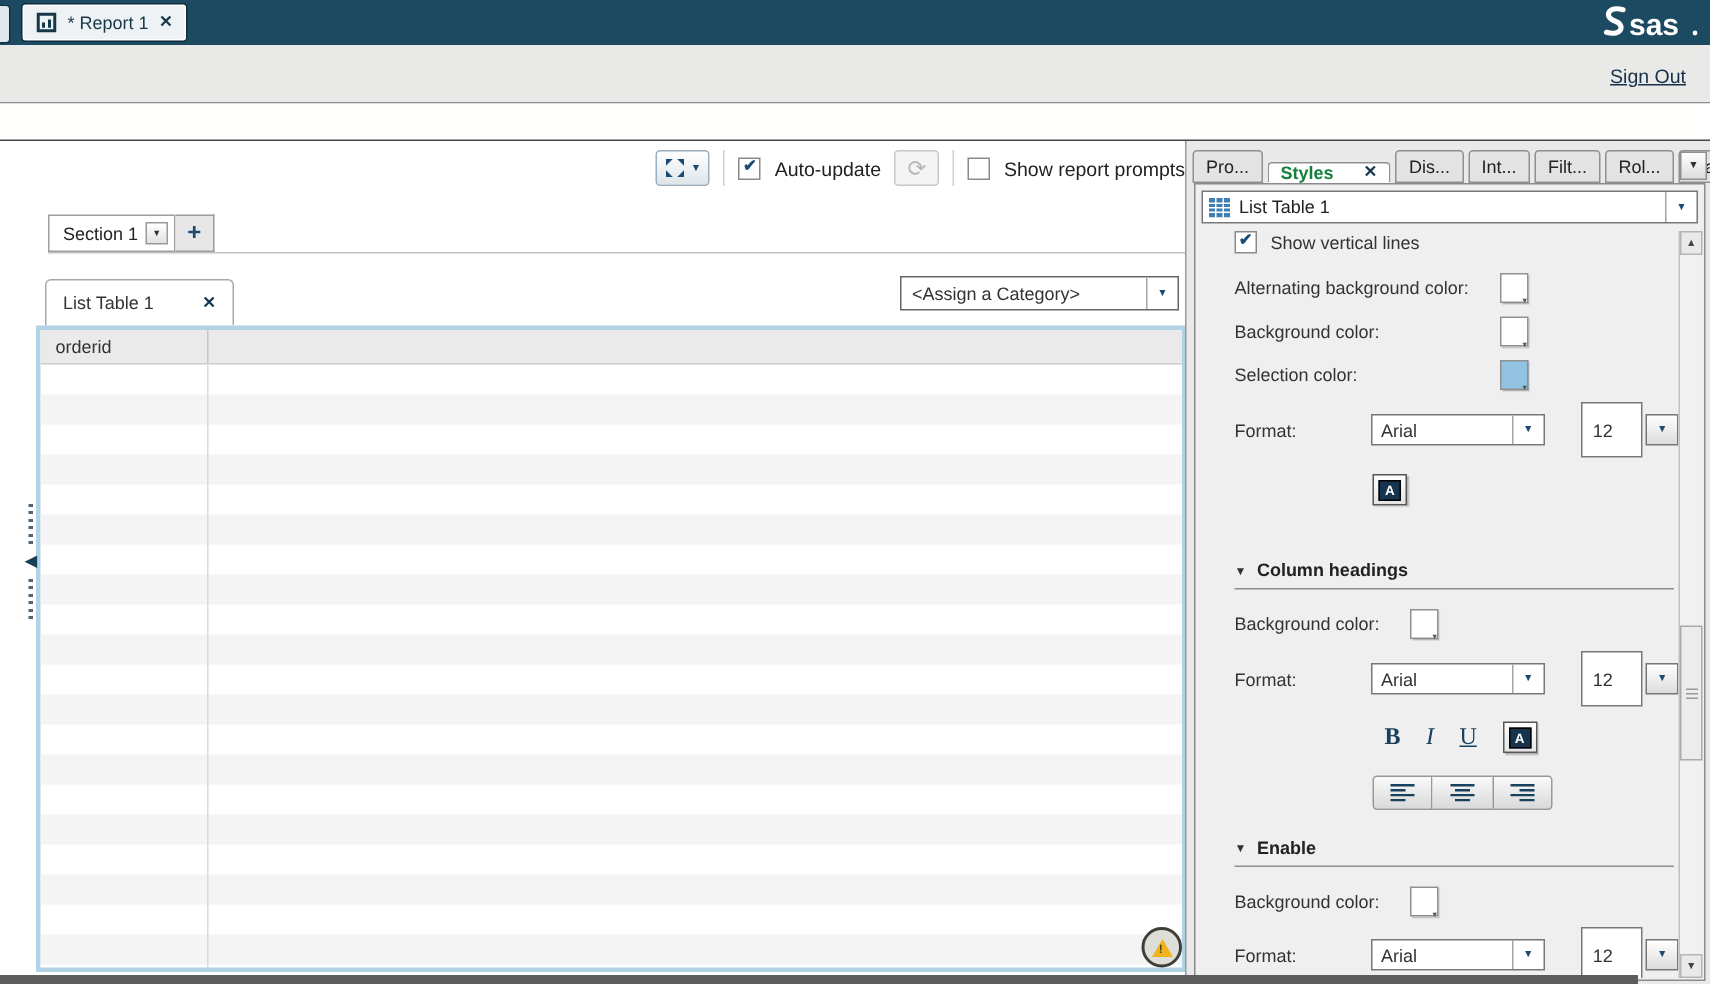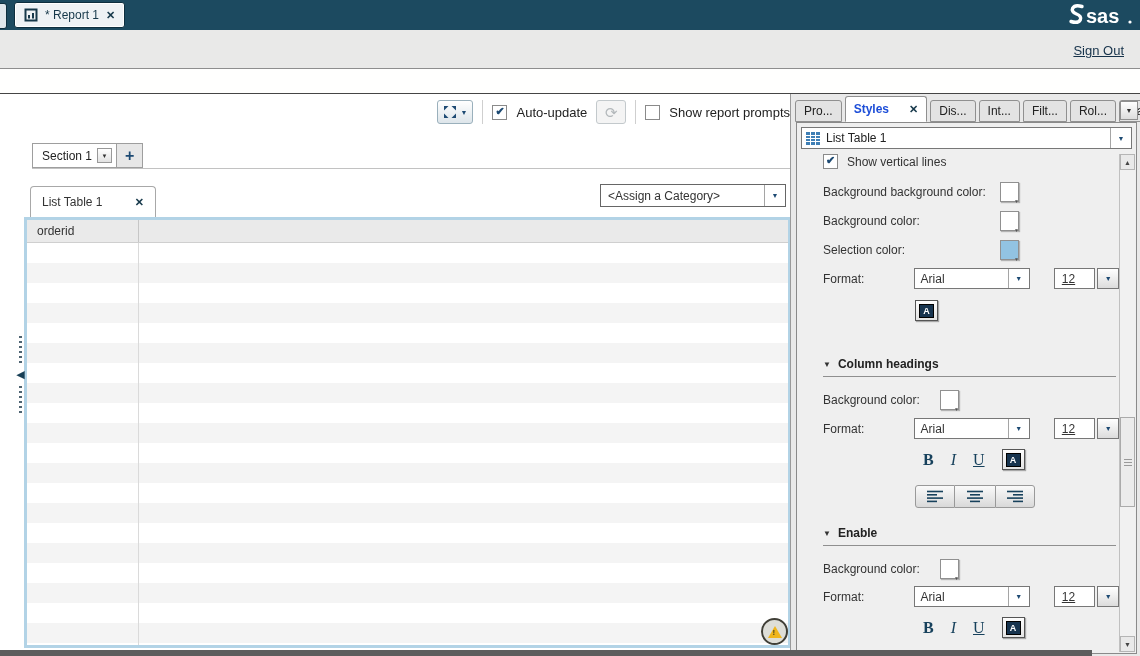--- a/index.html
+++ b/index.html
@@ -66,39 +66,39 @@
   .edge-handle.left { left:0; }
   .edge-handle.right { left:781px; }
   .dots { width:3px; height:27px; background:repeating-linear-gradient(to bottom,#4e6472 0 2px, transparent 2px 5px); }
   .edge-tri { color:#173f56; font-size:11px; line-height:1; cursor:pointer; }
   .edge-tri.l::after { content:"◀"; }
   .edge-tri.r::after { content:"▶"; }
   
   .right-panel { position:absolute; left:790px; top:0; width:350px; bottom:0; background:#e9e9e9; border-left:1px solid #9a9a9a; box-sizing:border-box; }
   .panel-tab-strip { position:absolute; top:2px; left:4px; right:22px; height:26px; display:flex; align-items:flex-end; gap:3px; }
   .ptab { height:22px; background:#e3e3e3; border:1px solid #909090; border-radius:3px 3px 0 0; display:flex; align-items:center; padding:0 8px; font-size:12px; color:#222; gap:6px; cursor:pointer; box-sizing:border-box;margin-top:22px; }
-  .ptab.active { height:26px; background:#fff; border-bottom-color:#fff; font-weight:bold; color:#1d4ed8; position:relative; z-index:2;gap:20px; }
+  .ptab.active { height:14px; background:#fff; border-bottom-color:#fff; font-weight:bold; color:#15803d; position:relative; z-index:2;gap:20px; }
   .tab-overflow-btn { position:absolute; right:2px; top:7px; width:18px; height:19px; border:1px solid #909090; background:linear-gradient(#fff,#ddd); display:flex; align-items:center; justify-content:center; cursor:pointer; box-sizing:border-box; }
   .tab-overflow-btn::after { content:"▼"; font-size:7px; color:#333; }
   .panel-box { position:absolute; top:28px; left:5px; right:3px; bottom:2px; border:1px solid #8a8a8a; background:#efefef; }
   .obj-selector { position:absolute; top:4px; left:4px; right:4px; height:22px; background:#fff; border:1px solid #777; display:flex; align-items:stretch; font-size:12px; color:#222; box-sizing:border-box; cursor:pointer; }
   .obj-selector .lbl { flex:1; display:flex; align-items:center; gap:6px; padding-left:4px; }
   .panel-content { position:absolute; top:31px; left:1px; right:17px; bottom:1px; overflow:hidden; padding-left:25px; font-size:12px; color:#333; }
   .p-check-row { display:flex; align-items:center; gap:9px; }
   .color-row { display:flex; align-items:center; }
   .color-label.wide { width:177px; }
   .color-label.narrow { width:117px; }
   .swatch { width:17px; height:18px; background:#fff; border:1px solid #909090; box-shadow:1px 1px 1px rgba(0,0,0,.25); position:relative; cursor:pointer; }
   .swatch::after { content:"▼"; position:absolute; right:-1px; bottom:-3px; font-size:5px; color:#555; }
   .swatch.blue { background:#92c3e2; }
   .format-row { display:flex; align-items:center; }
   .format-label { width:92px; }
   .font-dd { width:118px; height:21px; border:1px solid #777; background:#fff; display:flex; align-items:stretch; box-sizing:border-box; cursor:pointer; }
   .font-dd .txt { flex:1; display:flex; align-items:center; padding-left:6px; }
-  .size-box { margin-left:24px; width:42px; height:21px; border:1px solid #777; background:#fff; display:flex; align-items:center; padding-left:7px; box-sizing:border-box; cursor:pointer;text-decoration:underline; }
+  .size-box { margin-left:24px; width:42px; height:37px; border:1px solid #777; background:#fff; display:flex; align-items:center; padding-left:7px; box-sizing:border-box; cursor:pointer; }
   .size-btn { margin-left:2px; width:22px; height:21px; border:1px solid #777; background:linear-gradient(#fff,#dcdcdc); display:flex; align-items:center; justify-content:center; box-sizing:border-box; cursor:pointer; }
   .size-btn::after { content:"▼"; font-size:7px; color:#1d4a73; }
   .fmt-color-btn { width:23px; height:21px; border:1px solid #555; background:linear-gradient(#fdfdfd,#e4e4e4); display:flex; align-items:center; justify-content:center; box-shadow:1px 1px 1px rgba(0,0,0,.3); box-sizing:border-box; cursor:pointer; }
   .fmt-color-btn .inner { width:15px; height:14px; background:#17344f; color:#fff; font-size:9px; font-weight:bold; display:flex; align-items:center; justify-content:center; border:1px solid #000; box-sizing:border-box; }
   .section-head { display:flex; align-items:center; gap:7px; font-weight:bold; color:#222; cursor:pointer; }
   .section-head .tri-icon { font-size:8px; color:#333; }
   .section-head .tri-icon::after { content:"▼"; }
   .section-hr { height:1px; background:#8f8f8f; margin-top:5px; margin-right:3px; }
   .biu-row { display:flex; align-items:center; gap:17px; margin-left:100px; }
   .biu { font-family:"Liberation Serif", serif; color:#17415c; font-size:16px; cursor:pointer; line-height:1.2; }
@@ -293,21 +293,21 @@
         <span class="dd-zone"></span>
       </div>
 
       <div class="panel-content">
         <div class="p-check-row">
           <span class="cb checked"></span>
           <span>Show vertical lines</span>
         </div>
 
         <div class="color-row mt13">
-          <span class="color-label wide">Background background color:</span>
+          <span class="color-label wide">Alternating background color:</span>
           <span class="swatch"></span>
         </div>
         <div class="color-row mt9">
           <span class="color-label wide">Background color:</span>
           <span class="swatch"></span>
         </div>
         <div class="color-row mt9">
           <span class="color-label wide">Selection color:</span>
           <span class="swatch blue"></span>
         </div>

